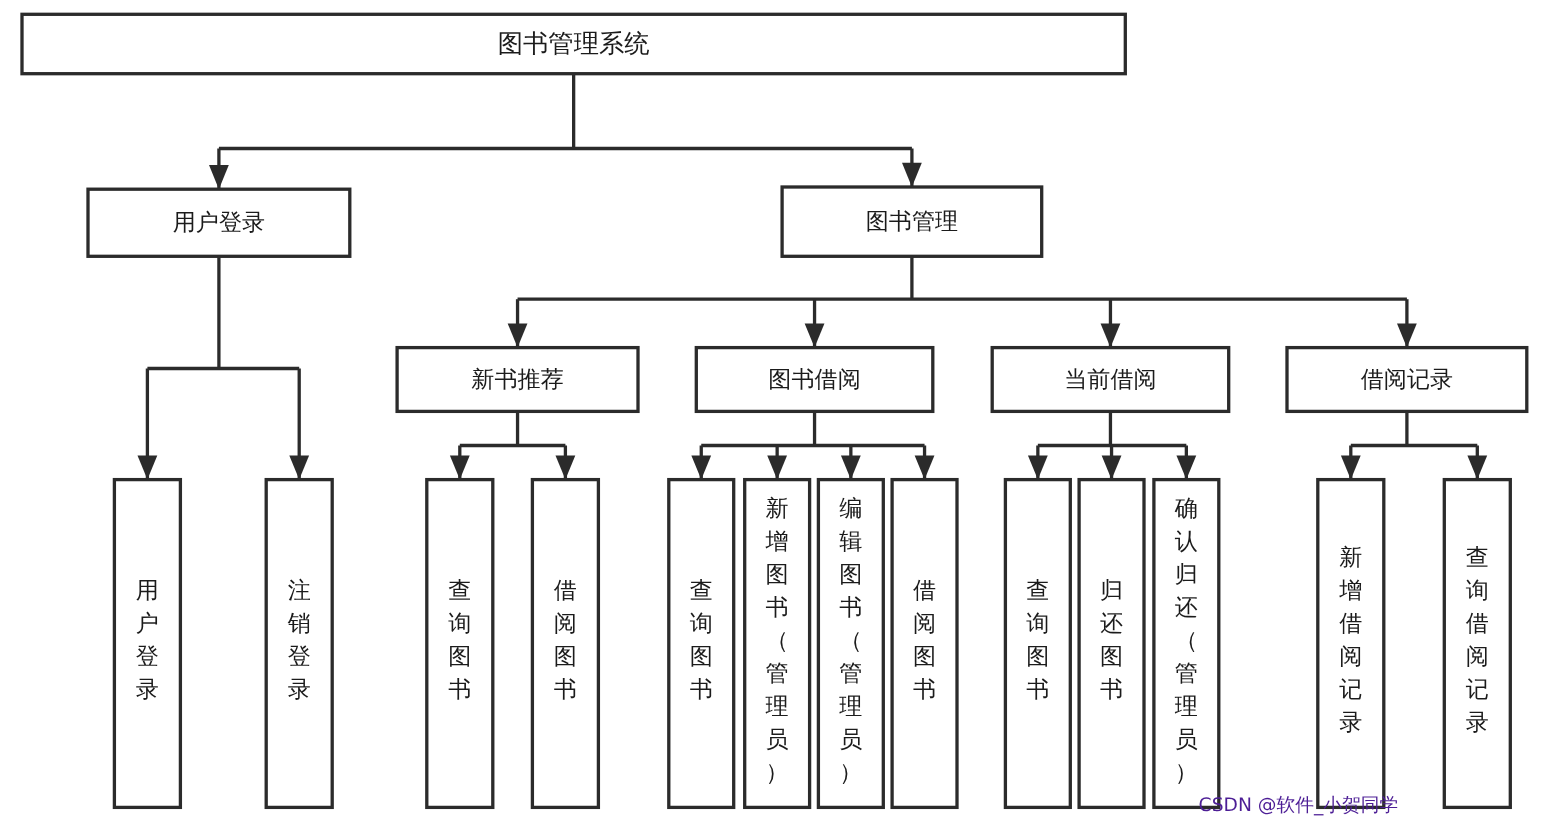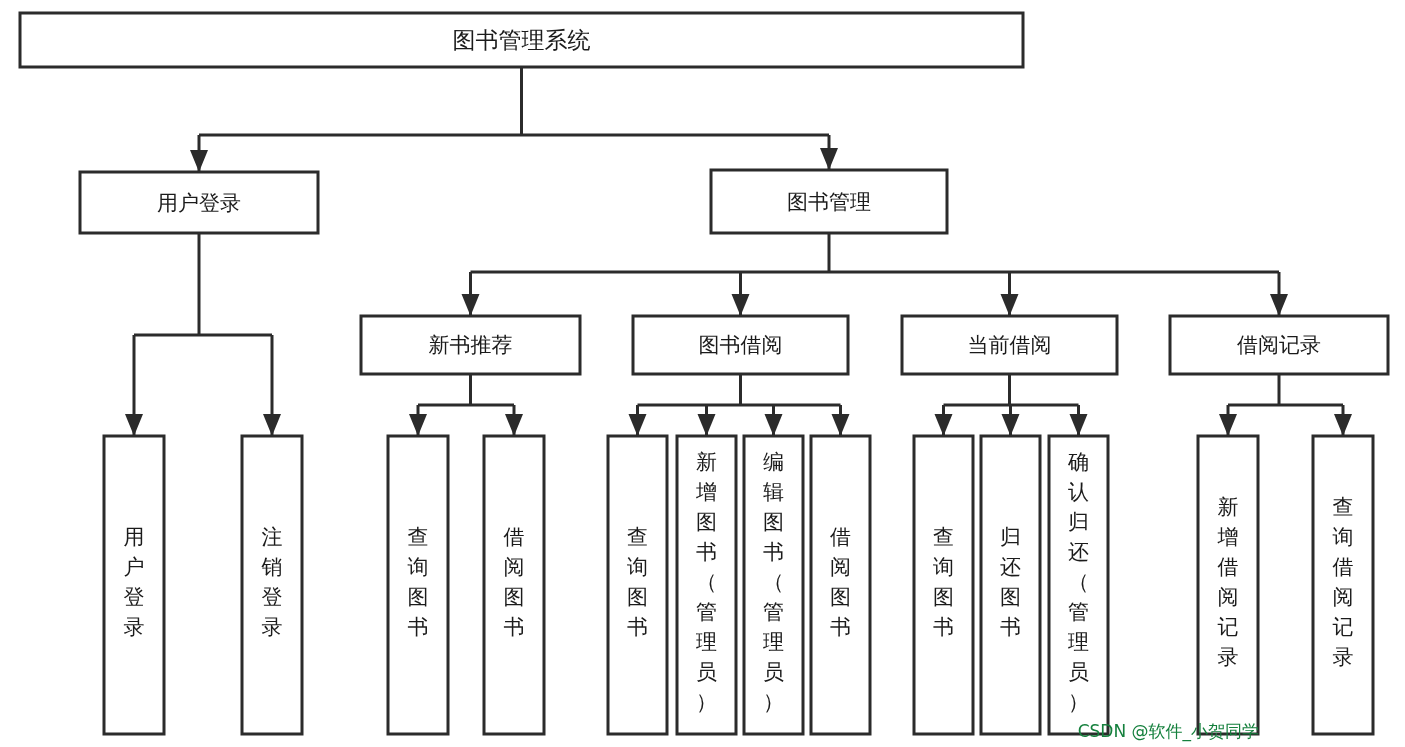--- a/index.html
+++ b/index.html
@@ -8,21 +8,21 @@
   #diagram-root{position:relative;width:1279px;height:747px;background:#fff;}
   svg{display:block;position:absolute;left:0;top:0;}
   .nbox{fill:#ffffff;stroke:#2b2b2b;stroke-width:3;}
   .conn{stroke:#2b2b2b;stroke-width:3;fill:none;}
   .arrowhead{fill:#2b2b2b;stroke:none;}
   .lbl{fill:#1b1b1b;font-size:21px;font-family:"DejaVu Sans","Liberation Sans",sans-serif;
        text-anchor:middle;dominant-baseline:middle;}
   .lbl-title{font-size:23px;}
   .vlbl{fill:#1b1b1b;font-size:21px;font-family:"DejaVu Sans","Liberation Sans",sans-serif;
         text-anchor:middle;}
-  .watermark{position:absolute;right:20px;bottom:4px;color:#15803d;font-size:17px;
+  .watermark{position:absolute;right:8px;bottom:4px;color:#4c1d95;font-size:17px;
              font-family:"DejaVu Sans","Liberation Sans",sans-serif;white-space:nowrap;}
 </style>
 </head>
 <body>
 
 <div id="diagram-root">
   <svg id="diagram-svg" width="1405" height="747" viewBox="0 0 1405 747">
       <g>
         <rect x="20" y="13" width="1003" height="54" class="nbox"></rect>
         <text x="521.5" y="41" class="lbl lbl-title">图书管理系统</text>

